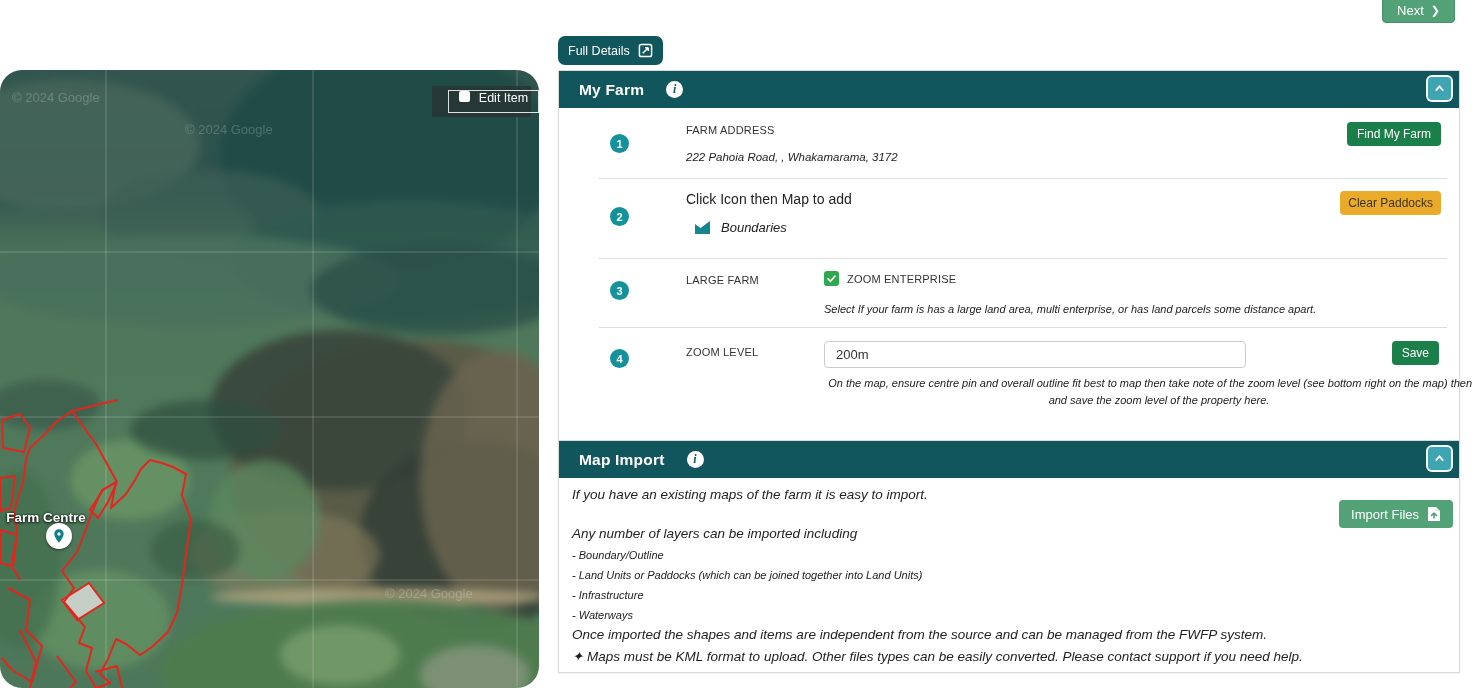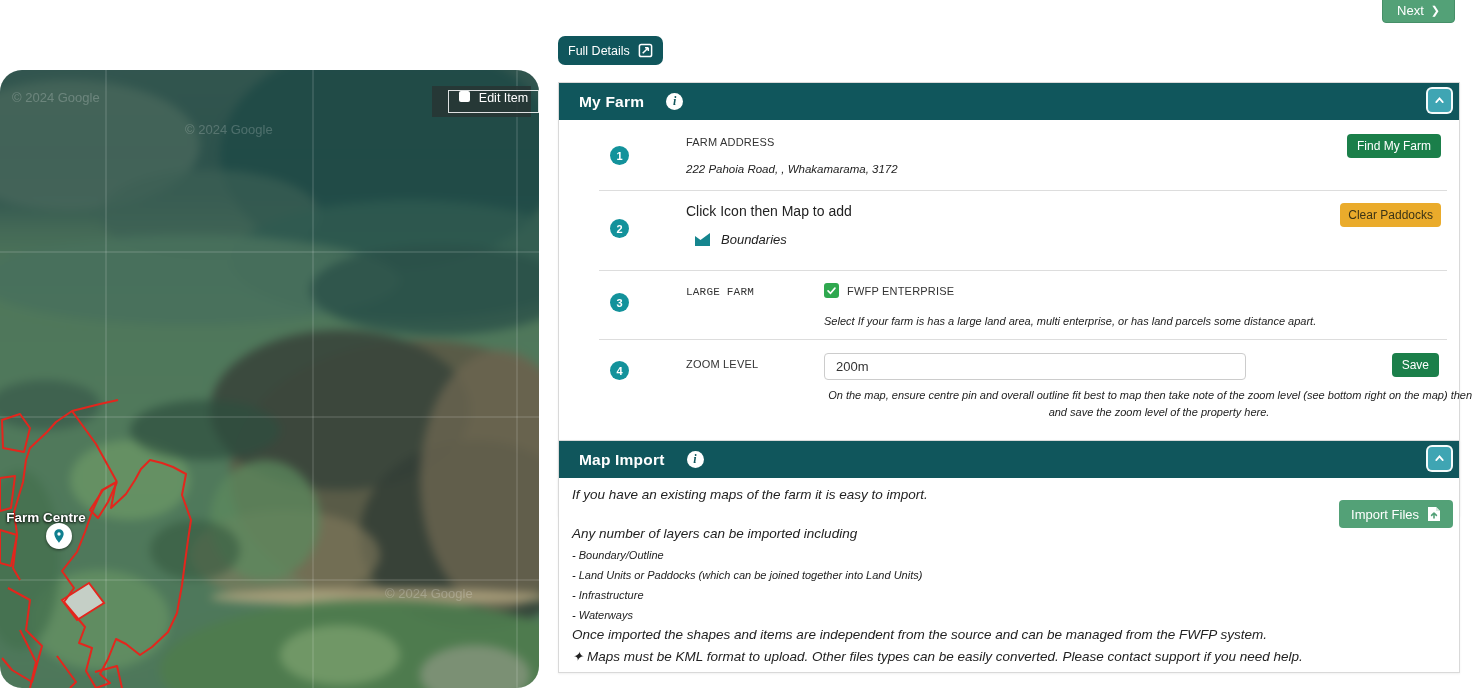--- a/index.html
+++ b/index.html
@@ -30,21 +30,21 @@
   .next-btn { position:absolute; right:19px; top:-4px; height:27px; padding:2px 14px 0 14px;
     background:#53a177; color:#fff; border:1px solid #468f68; border-radius:4px;
     font-size:13px; display:flex; align-items:center; gap:7px; cursor:pointer; }
   .next-chев { font-size:11px; }
 
   .tab { position:absolute; left:558px; top:36px; height:29px; padding:0 10px;
     background:#10565c; color:#fff; font-size:12.5px; display:flex; align-items:center; gap:8px; cursor:pointer;border-radius:7px; }
 
   .card { position:absolute; left:558px; width:902px; background:#fff;
     border:1px solid #d9d9d9; box-shadow:0 1px 2px rgba(0,0,0,.06); }
-  .card-1 { top:82px; height:434px; }
+  .card-1 { top:70px; height:434px; }
   .card-2 { top:440px; height:233px; }
   .card-header { position:relative; height:37px; background:#10565c; display:flex; align-items:center; padding:0 20px; }
   .card-title { color:#fff; font-weight:bold; font-size:15.5px; letter-spacing:.2px; }
   .info-icon { width:17px; height:17px; border-radius:50%; background:#fff; color:#10565c;
     font-family:"Liberation Serif", serif; font-weight:bold; font-style:italic; font-size:12px;
     display:flex; align-items:center; justify-content:center; margin-left:22px; }
   .collapse-btn { position:absolute; right:6px; top:4px; width:27px; height:27px;
     background:#3fa5b3; border:2px solid rgba(255,255,255,.95); border-radius:6px;
     display:flex; align-items:center; justify-content:center; cursor:pointer; }
 
@@ -200,28 +200,28 @@
         <svg width="17" height="15" viewBox="0 0 17 15">
           <polygon points="1,14 1,4 6.5,8 16,1 16,14" fill="#15858e"></polygon>
         </svg>
         <span class="italic" style="font-size:13px;color:#222;">Boundaries</span>
       </div>
       <button class="btn btn-amber pos-r" style="top:12px;">Clear Paddocks</button>
     </div>
 
     <div class="row row-line" style="height:69px;">
       <span class="badge" style="top:22px;">3</span>
-      <div class="small-label" style="position:absolute;left:87px;top:15px;font-family:Liberation Mono, monospace;">LARGE FARM</div>
+      <div class="small-label" style="position:absolute;left:87px;top:15px;">LARGE FARM</div>
       <div style="position:absolute;left:225px;top:12px;display:flex;align-items:center;gap:8px;">
         <span class="checkbox">
           <svg width="11" height="11" viewBox="0 0 16 16">
             <path d="M3 8.5 L6.5 12 L13 4.5" stroke="#fff" stroke-width="2.4" fill="none" stroke-linecap="round"></path>
           </svg>
         </span>
-        <span class="small-label">FWFP ENTERPRISE</span>
+        <span class="small-label">ZOOM ENTERPRISE</span>
       </div>
       <div class="help italic" style="position:absolute;left:225px;top:44px;">Select If your farm is has a large land area, multi enterprise, or has land parcels some distance apart.</div>
     </div>
 
     <div class="row row-line" style="height:82px;">
       <span class="badge" style="top:21px;">4</span>
       <div class="small-label" style="position:absolute;left:87px;top:18px;">ZOOM LEVEL</div>
       <input class="zoom-input" style="position: absolute; left: 225px; top: 13px;" value="200m">
       <button class="btn btn-dark-green pos-r" style="top:13px;right:8px;">Save</button>
       <div class="help italic" style="position:absolute;left:225px;top:47px;width:670px;line-height:1.55;">On the map, ensure centre pin and overall outline fit best to map then take note of the zoom level (see bottom right on the map) then set and save the zoom level of the property here.</div>

